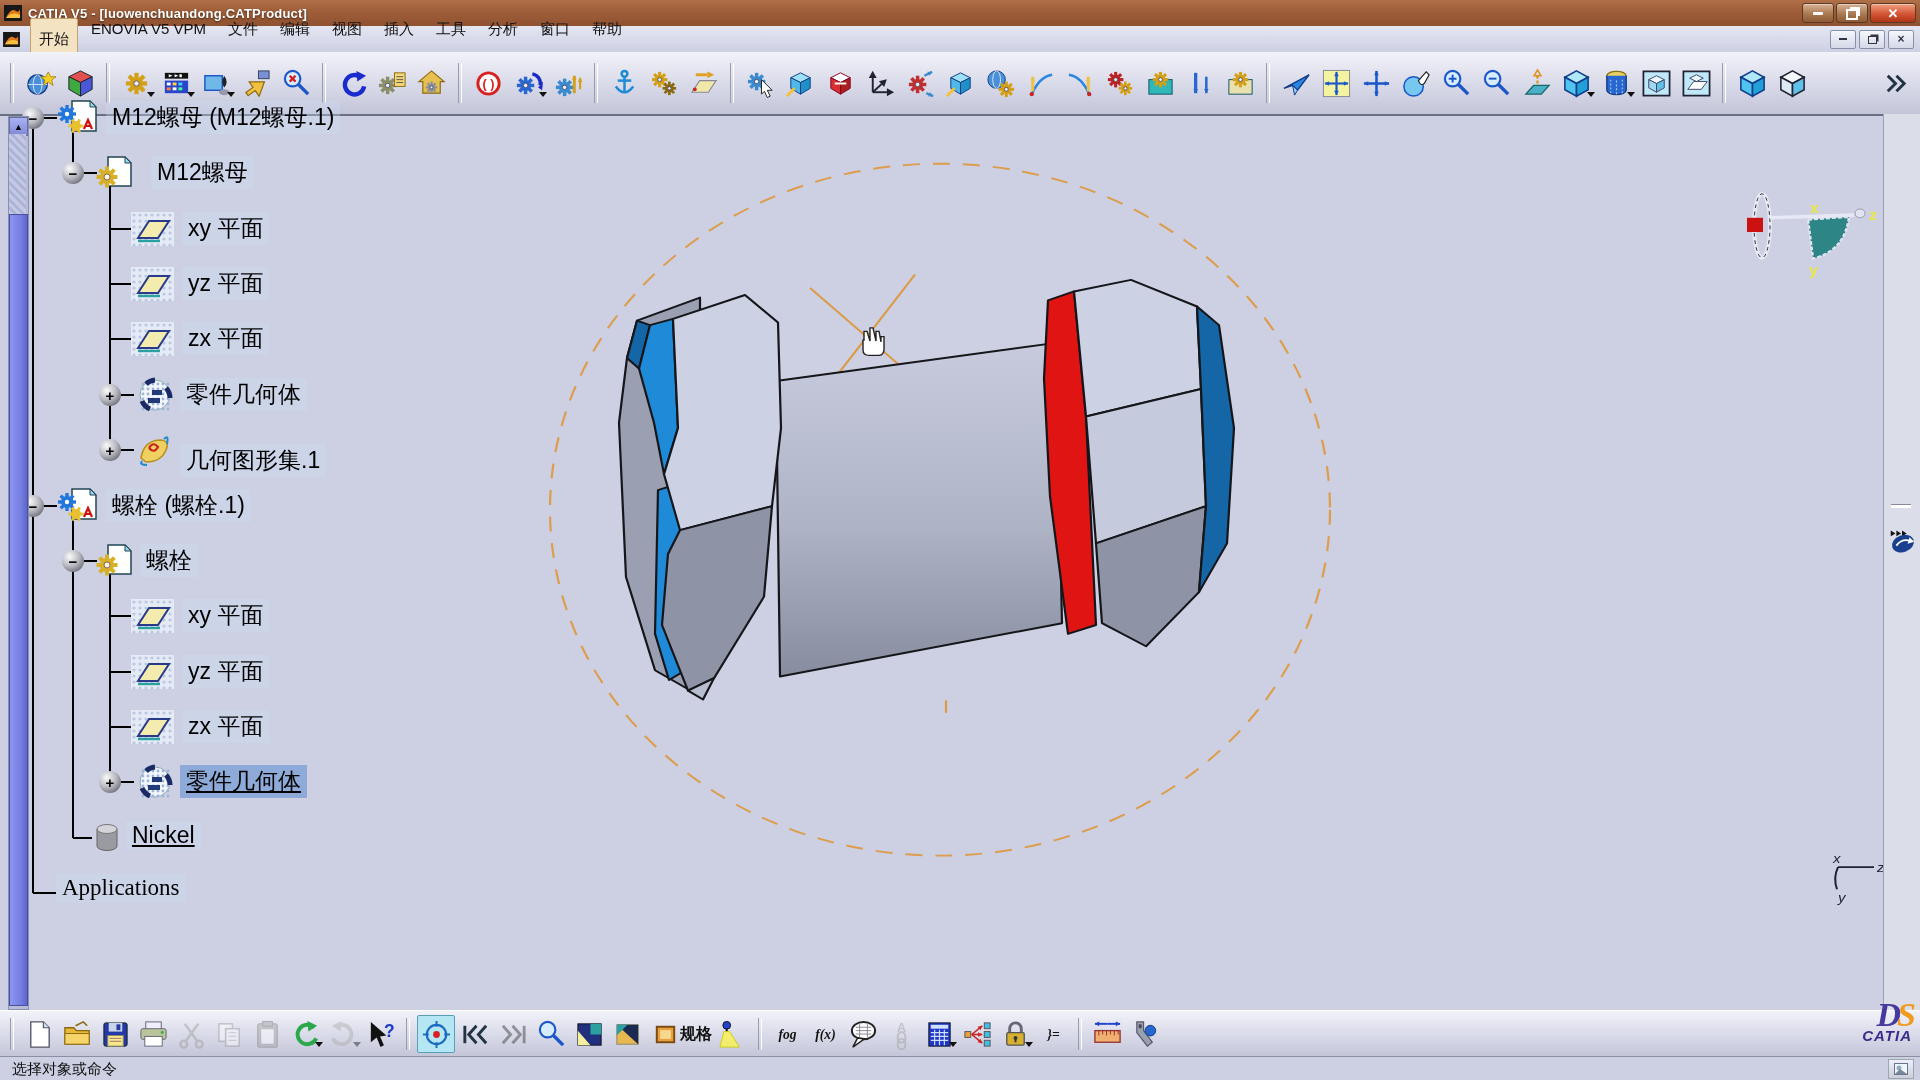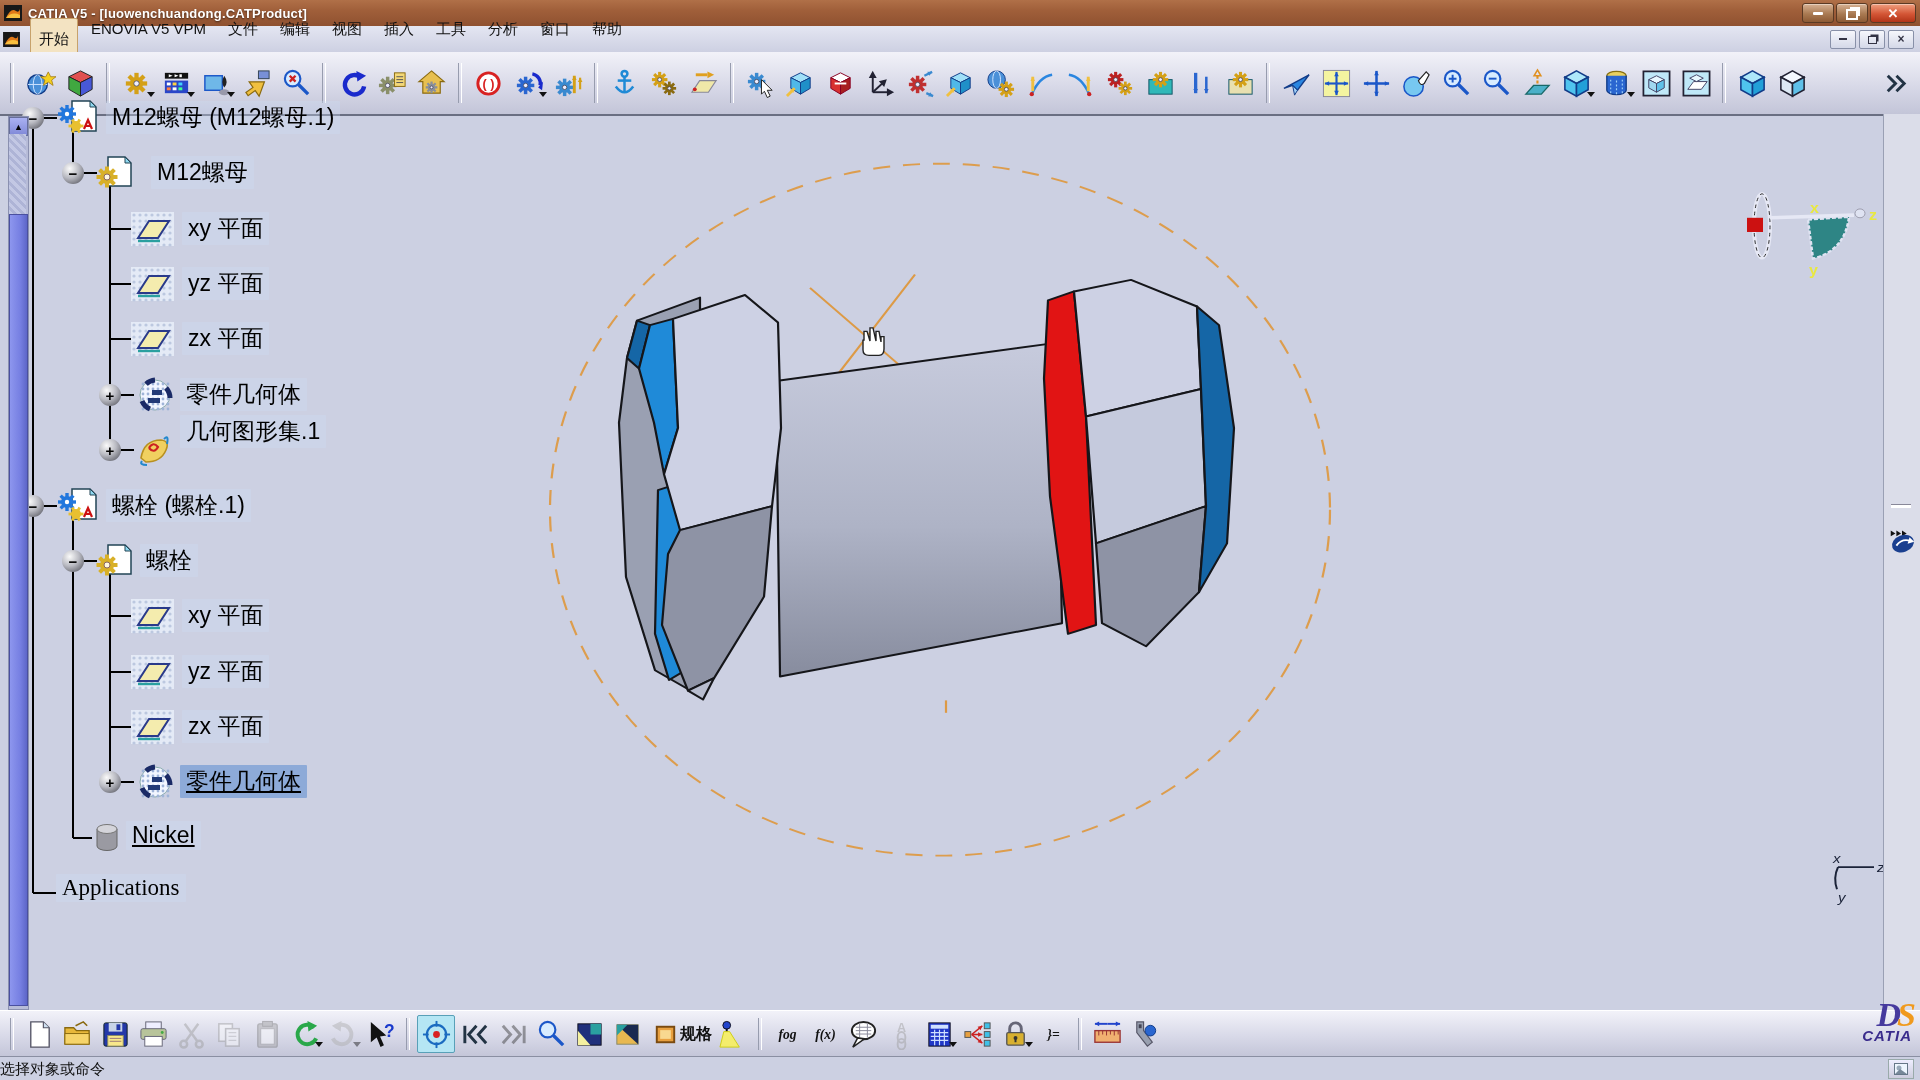--- a/index.html
+++ b/index.html
@@ -68,21 +68,21 @@
   #tree-scroll{position:absolute;left:8px;top:2px;width:19px;height:892px;background:#b7bcd8;border:1px solid #8a90b0}
   #tree-scroll .up{position:absolute;left:0;top:0;width:17px;height:17px;background:linear-gradient(180deg,#aab1f2,#8089d8);
      border:1px solid #666e9a;display:flex;align-items:center;justify-content:center;font-size:9px;color:#000}
   #tree-scroll .track{position:absolute;left:0;top:17px;width:17px;height:80px;
      background:repeating-linear-gradient(45deg,#c3c8e4 0 3px,#aeb4d6 3px 6px)}
   #tree-scroll .thumb{position:absolute;left:0;top:97px;width:17px;height:790px;
      background:linear-gradient(90deg,#8d96ee,#767fe2 60%,#5d66c8);border:1px solid #4a50a0}
   
   #statusbar{position:absolute;left:0;top:1056px;width:1920px;height:24px;background:#ccd0e2;
      border-top:1px solid #8a8fa2;display:flex;align-items:center;font-size:15px;color:#111}
-  #statusbar .msg{margin-left:0}
+  #statusbar .msg{margin-left:12px}
   #status-hint{margin-left:auto;margin-right:6px;width:24px;height:18px;border:1px solid #9aa;background:linear-gradient(180deg,#eef,#ccd);
      display:flex;align-items:center;justify-content:center}
   
   #ds-logo{position:absolute;right:8px;top:998px;width:100px;height:56px;text-align:right;line-height:1}
   #ds-logo .ds{font-family:"Liberation Serif",serif;font-style:italic;font-weight:bold;font-size:34px;color:#463a9e;letter-spacing:-4px}
   #ds-logo .ds .s{color:#f09a1e}
   #ds-logo .catia{font-size:15px;font-weight:bold;font-style:italic;color:#3a2c8c;letter-spacing:1px;margin-top:-4px}
 </style>
 </head>
 <body>
@@ -927,21 +927,21 @@
         </svg></div>
       <div class="tree-label" style="left: 180px; top: 264px;">零件几何体</div>
       <div class="trunk" style="left: 120px; top: 335px; width: 14px; height: 2px;"></div>
       <div class="expander" style="left: 99px; top: 325px;">+</div>
       <div class="tree-ico" style="left: 136px; top: 317px;"><svg viewBox="0 0 38 38" width="38" height="38">
           <path d="M5 27 Q8 9 25 9 Q34 10 30 19 Q25 31 10 31 Z" fill="#f0d060" stroke="#b89020" stroke-width="1.6"></path>
           <path d="M13 17 q4 -7 9 -1 q-4 7 -9 1" fill="none" stroke="#cc2222" stroke-width="2.2"></path>
           <path d="M28 8 q5 -5 3 5" fill="none" stroke="#2288cc" stroke-width="2"></path>
           <path d="M6 30 q-3 4 5 4" fill="none" stroke="#2288cc" stroke-width="2"></path>
         </svg></div>
-      <div class="tree-label" style="left: 180px; top: 301px;">几何图形集.1</div>
+      <div class="tree-label" style="left: 180px; top: 330px;">几何图形集.1</div>
       <div class="trunk" style="left: 43px; top: 391px; width: 14px; height: 2px;"></div>
       <div class="expander" style="left: 22px; top: 381px;">−</div>
       <div class="tree-ico" style="left: 56px; top: 373px;"><svg viewBox="0 0 44 38" width="44" height="38">
           <polygon points="16,2 34,2 40,8 40,32 16,32" fill="#fff" stroke="#245" stroke-width="1.5"></polygon>
           <polygon points="34,2 34,8 40,8" fill="#8ed8f0" stroke="#245"></polygon>
           <g></g>
           <circle cx="11" cy="15" r="6" fill="#2277dd"></circle>
           <g stroke="#2277dd" stroke-width="3.4">
             <line x1="15" y1="15" x2="20" y2="15"></line>
             <line x1="13.82842712474619" y1="17.82842712474619" x2="17.36396103067893" y2="21.36396103067893"></line>

